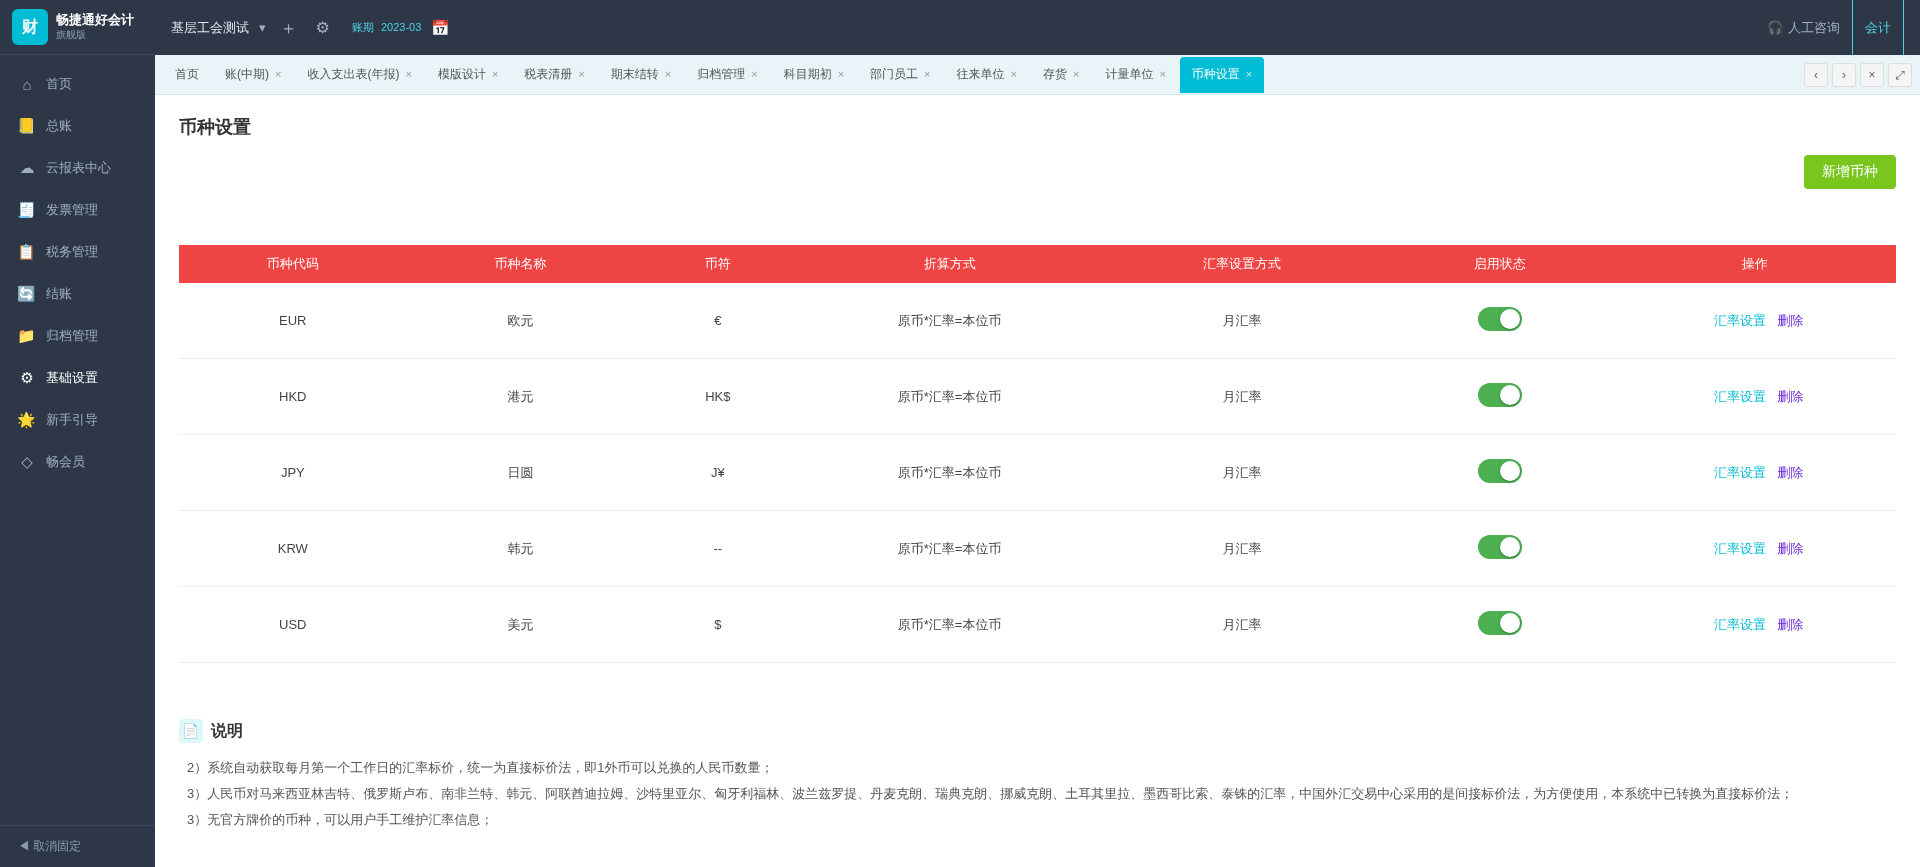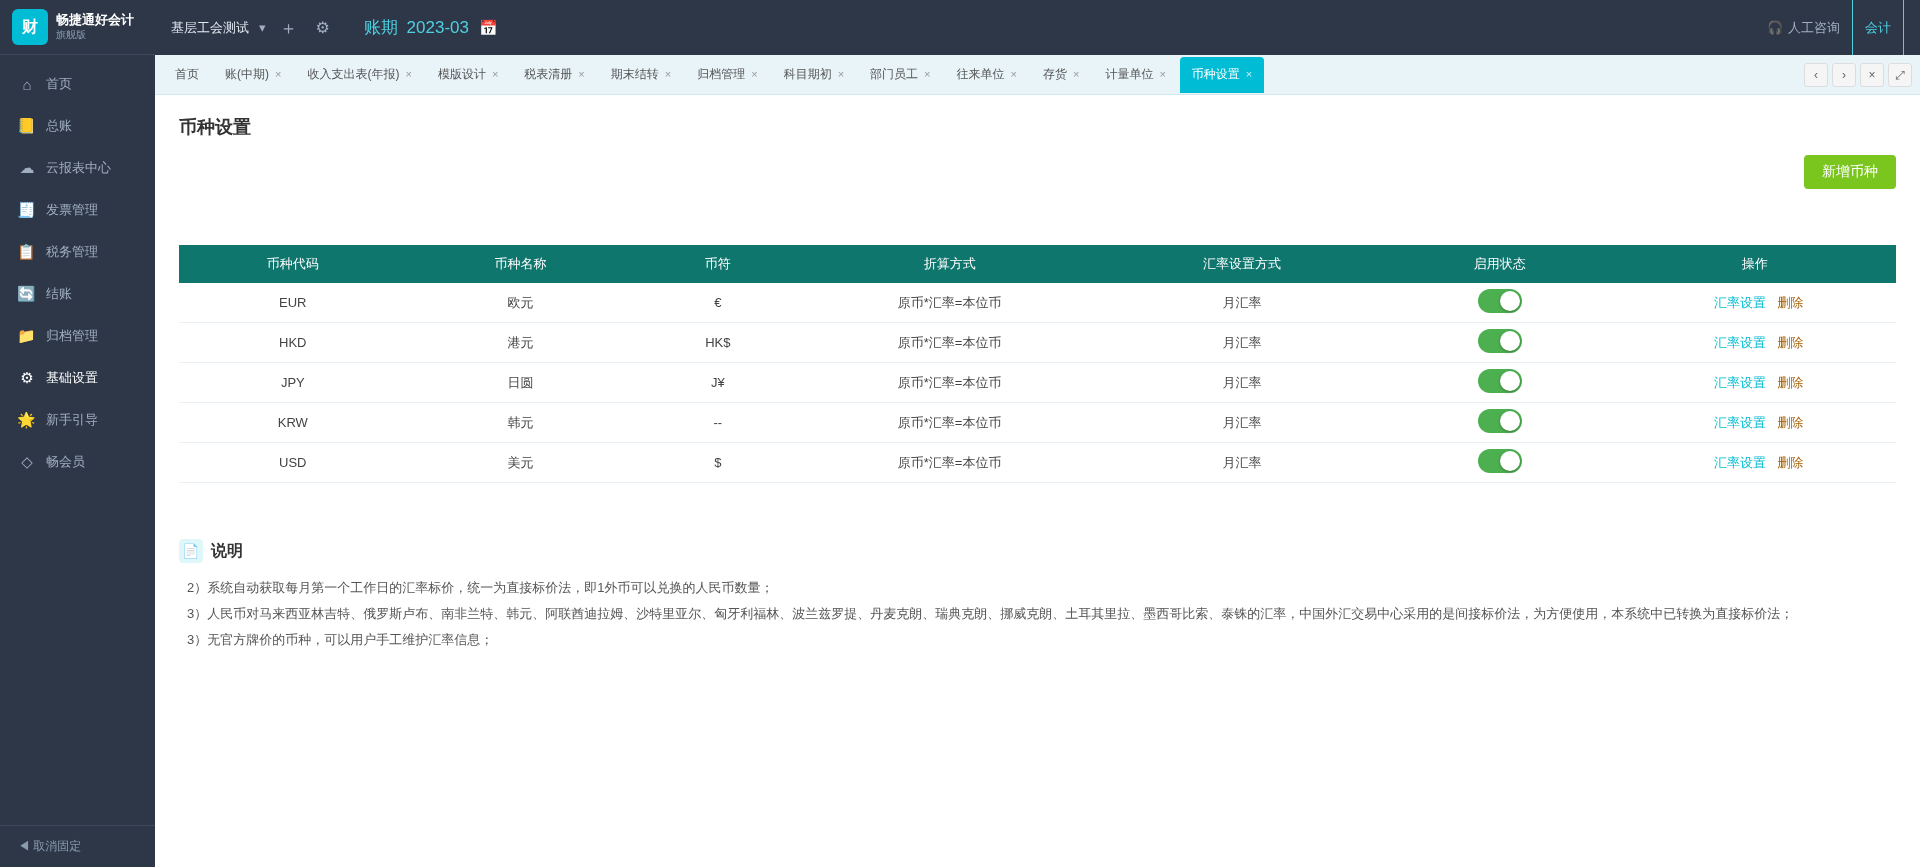--- a/index.html
+++ b/index.html
@@ -20,21 +20,21 @@
 
     
     .main { flex: 1; display: flex; flex-direction: column; height: 867px; overflow: hidden; }
 
     
     .topbar { height: 55px; background: #2d3748; display: flex; align-items: center; padding: 0 16px; gap: 10px; flex-shrink: 0; }
     .topbar-project { display: flex; align-items: center; gap: 6px; color: #e2e8f0; font-size: 13px; }
     .topbar-chevron { color: #a0aec0; }
     .topbar-add { color: #a0aec0; font-size: 18px; cursor: pointer; padding: 4px; }
     .topbar-settings { color: #a0aec0; font-size: 16px; cursor: pointer; padding: 4px; }
-    .topbar-period { color: #e2e8f0; font-size: 17px; margin-left: 20px; }
+    .topbar-period { color: #e2e8f0; font-size: 11px; margin-left: 8px; }
     .topbar-period span { color: #4dd0e1; }
     .topbar-calendar { color: #4dd0e1; font-size: 15px; cursor: pointer; }
     .topbar-right { margin-left: auto; display: flex; align-items: center; gap: 12px; }
     .topbar-help { color: #a0aec0; font-size: 13px; display: flex; align-items: center; gap: 4px; cursor: pointer; }
     .topbar-user-btn { background: transparent; border: 1px solid #4dd0e1; color: #4dd0e1; padding: 22px 12px; border-radius: 4px; cursor: pointer; font-size: 13px; }
 
     
     .tabbar { height: 40px; background: #e8f4f8; display: flex; align-items: center; padding: 0 8px; gap: 2px; flex-shrink: 0; border-bottom: 1px solid #d0e8f0; overflow-x: auto; position: relative; }
     .tab { display: flex; align-items: center; gap: 4px; padding: 6px 12px; font-size: 12px; color: #555; background: #e8f4f8; border-radius: 4px 4px 0 0; cursor: pointer; white-space: nowrap; height: 36px; }
     .tab.active { background: #00bcd4; color: white; }
@@ -43,24 +43,24 @@
     .tabbar-nav { display: flex; align-items: center; gap: 4px; margin-left: auto; }
     .tabbar-nav-btn { width: 24px; height: 24px; background: #f5f5f5; border: 1px solid #ddd; border-radius: 3px; cursor: pointer; display: flex; align-items: center; justify-content: center; font-size: 12px; color: #666; }
 
     
     .page-content { flex: 1; background: white; overflow-y: auto; padding: 20px 24px; }
     .page-title { font-size: 18px; font-weight: bold; color: #333; margin-bottom: 16px; }
     .new-btn { float: right; background: #7bc61e; color: white; border: none; padding: 8px 18px; border-radius: 4px; font-size: 14px; cursor: pointer; margin-bottom: 16px; }
 
     
     .data-table { width: 100%; border-collapse: collapse; margin-top: 40px; }
-    .data-table th { background: #0f766e; color: white; padding: 10px 23px; font-size: 13px; font-weight: normal; text-align: center; }
-    .data-table td { padding: 6px 12px; text-align: center; border-bottom: 1px solid #e8f0f5; font-size: 13px; color: #444; }
+    .data-table th { background: #ef4444; color: white; padding: 10px 23px; font-size: 13px; font-weight: normal; text-align: center; }
+    .data-table td { padding: 24px 12px; text-align: center; border-bottom: 1px solid #e8f0f5; font-size: 13px; color: #444; }
     .action-link { color: #00bcd4; cursor: pointer; margin: 0 8px; font-size: 13px; }
-    .action-delete { color: #a16207; cursor: pointer; font-size: 13px; }
+    .action-delete { color: #6d28d9; cursor: pointer; font-size: 13px; }
 
     
     .toggle { display: inline-flex; align-items: center; cursor: pointer; }
     .toggle-track { width: 44px; height: 24px; background: #4caf50; border-radius: 12px; position: relative; transition: background 0.2s; }
     .toggle-thumb { width: 20px; height: 20px; background: white; border-radius: 50%; position: absolute; top: 2px; right: 2px; transition: right 0.2s; box-shadow: 0 1px 3px rgba(0,0,0,0.3); }
 
     
     .notes-section { margin-top: 40px; padding: 16px 0; }
     .notes-header { display: flex; align-items: center; gap: 8px; font-size: 16px; font-weight: bold; color: #333; margin-bottom: 12px; }
     .notes-icon { width: 24px; height: 24px; background: #e0f7fa; border-radius: 4px; display: flex; align-items: center; justify-content: center; color: #00bcd4; font-size: 14px; }

